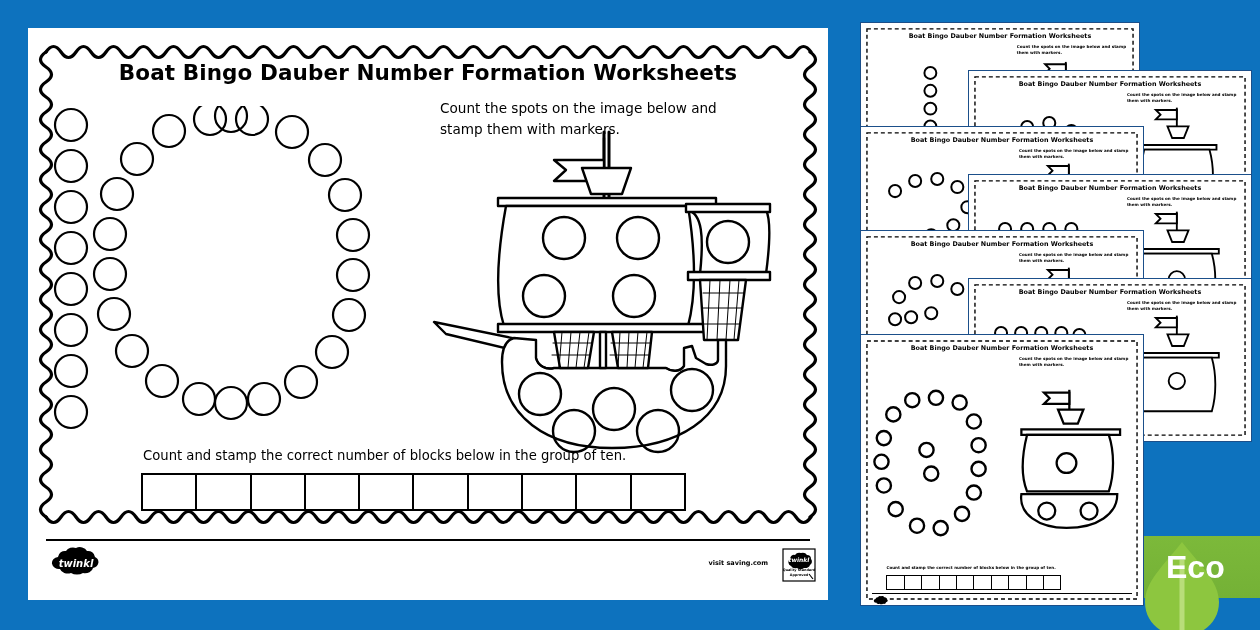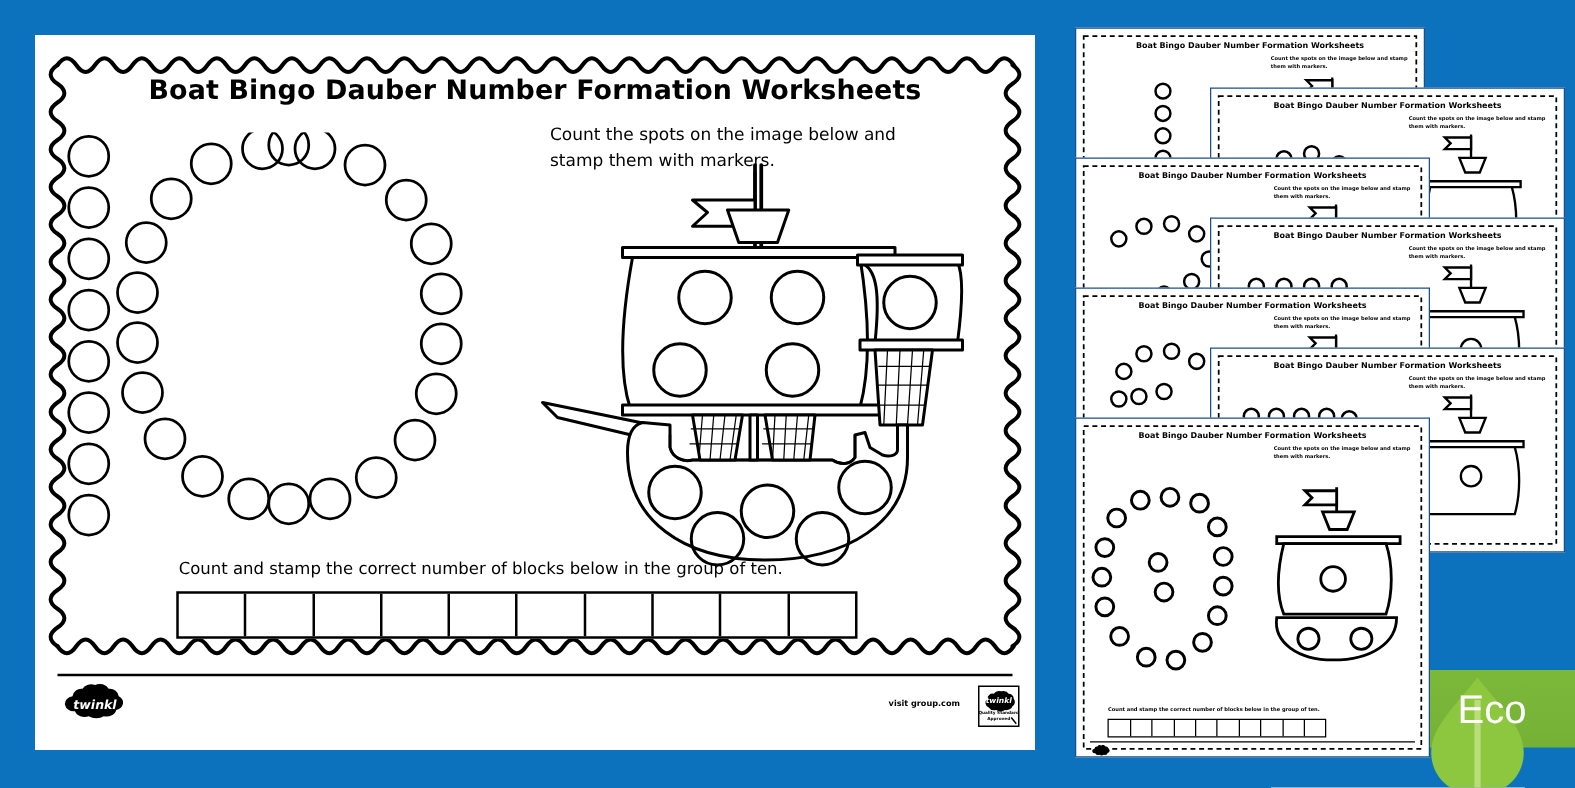--- a/index.html
+++ b/index.html
@@ -100,21 +100,21 @@
   }
   .eco-leaf{position:absolute;left:177px;top:4px;width:78px;height:108px;}
   .eco-text{
     position:absolute;left:18px;top:0;height:62px;display:flex;align-items:center;
     font-family:"Liberation Sans", sans-serif;
     font-size:32px;color:#ffffff;letter-spacing:.2px;
   }
   .eco-eco{
     position:absolute;left:200px;top:0;height:62px;display:flex;align-items:center;
     font-family:"Liberation Sans", sans-serif;
-    font-size:32px;font-weight:normal;color:#ffffff;
+    font-size:32px;font-weight:bold;color:#ffffff;
   }
 </style>
 </head>
 <body>
 
 <div class="stage">
 
   <div class="main-page">
 
     <div class="wavy-frame">
@@ -243,21 +243,21 @@
     </div>
 
     <div class="footer-rule"></div>
 
     <svg class="twinkl-logo" viewBox="0 0 60 30">
       <path fill="#000" d="M12,10 a7,7 0 0 1 8,-6 a8,7 0 0 1 10,-3 a8,7 0 0 1 11,3 a7,7 0 0 1 8,6
                a7,6 0 0 1 -2,11 a8,6 0 0 1 -10,5 a9,6 0 0 1 -12,0 a8,6 0 0 1 -11,-4 a7,6 0 0 1 -2,-12 Z"></path>
       <text x="30" y="20" text-anchor="middle" font-family="DejaVu Sans, sans-serif" font-size="10" font-weight="bold" font-style="italic" fill="#fff">twinkl</text>
     </svg>
 
-    <div class="visit-text">visit group.com</div>
+    <div class="visit-text">visit saving.com</div>
 
     <svg class="quality-badge" viewBox="0 0 34 34">
       <rect x="1" y="1" width="32" height="32" fill="#fff" stroke="#000" stroke-width="1.2"></rect>
       <path fill="#000" d="M8,11 a4,4 0 0 1 5,-4 a5,4 0 0 1 6,-2 a5,4 0 0 1 6,2 a4,4 0 0 1 4,4
                a4,4 0 0 1 -1,6 a5,4 0 0 1 -6,3 a5,4 0 0 1 -7,0 a5,4 0 0 1 -6,-2 a4,4 0 0 1 -1,-7 Z"></path>
       <text x="17" y="14" text-anchor="middle" font-family="DejaVu Sans, sans-serif" font-size="6" font-weight="bold" font-style="italic" fill="#fff">twinkl</text>
       <text x="17" y="23" text-anchor="middle" font-family="DejaVu Sans, sans-serif" font-size="3.4" font-weight="bold" fill="#000">Quality Standard</text>
       <text x="17" y="28" text-anchor="middle" font-family="DejaVu Sans, sans-serif" font-size="3.4" font-weight="bold" fill="#000">Approved</text>
       <path d="M27,26 L31,31" stroke="#000" stroke-width="1.2" fill="none"></path>
     </svg>

